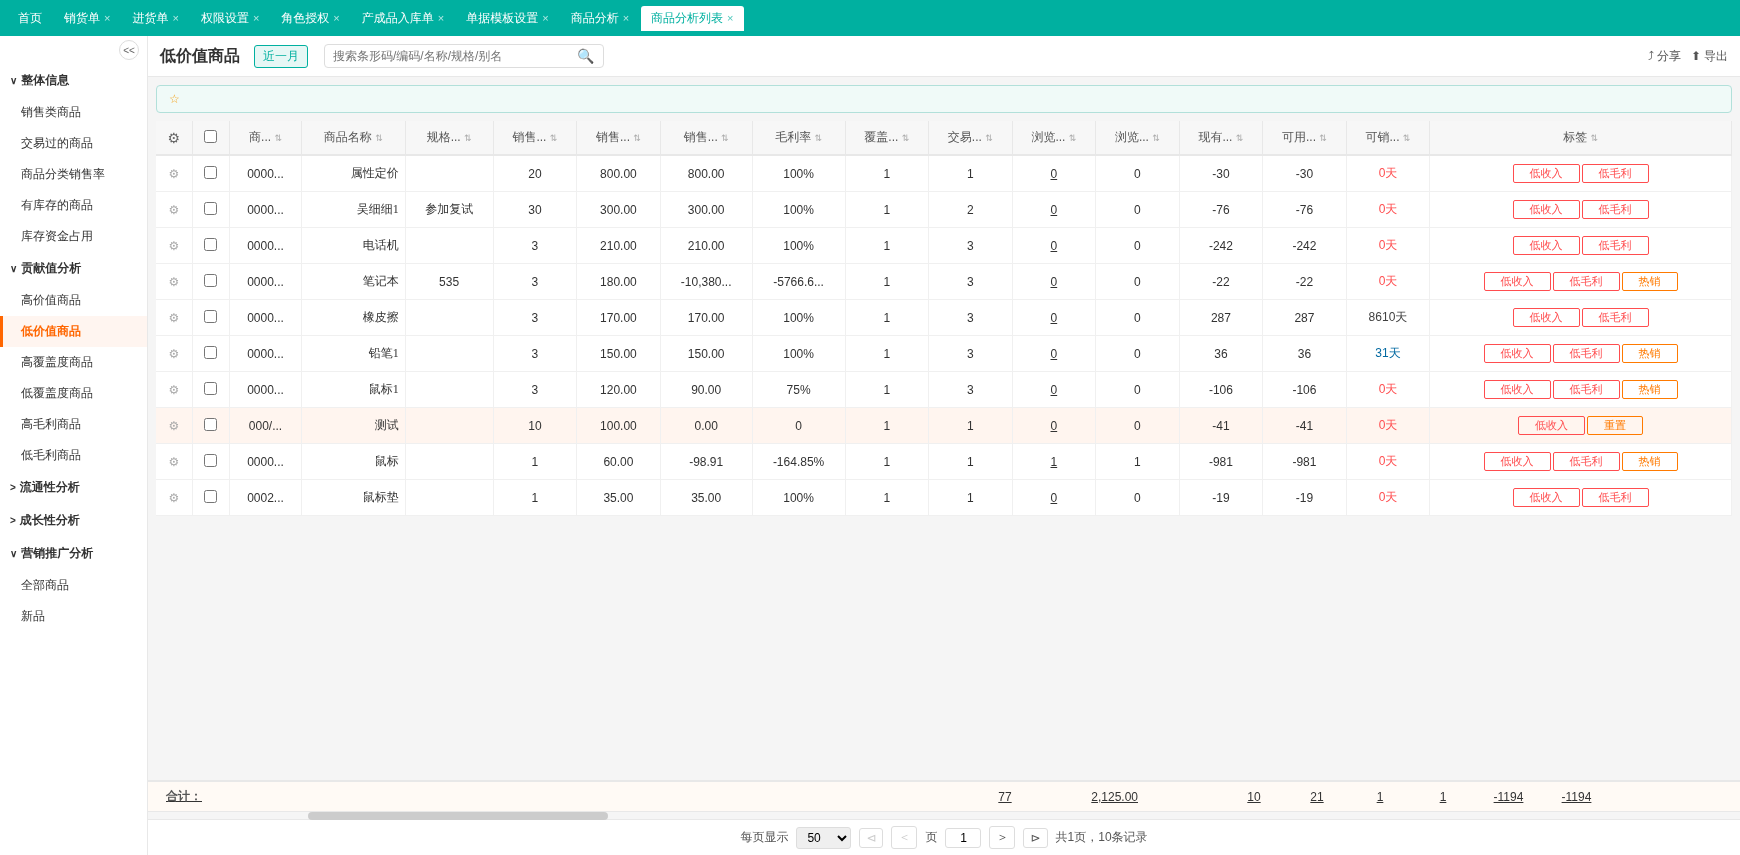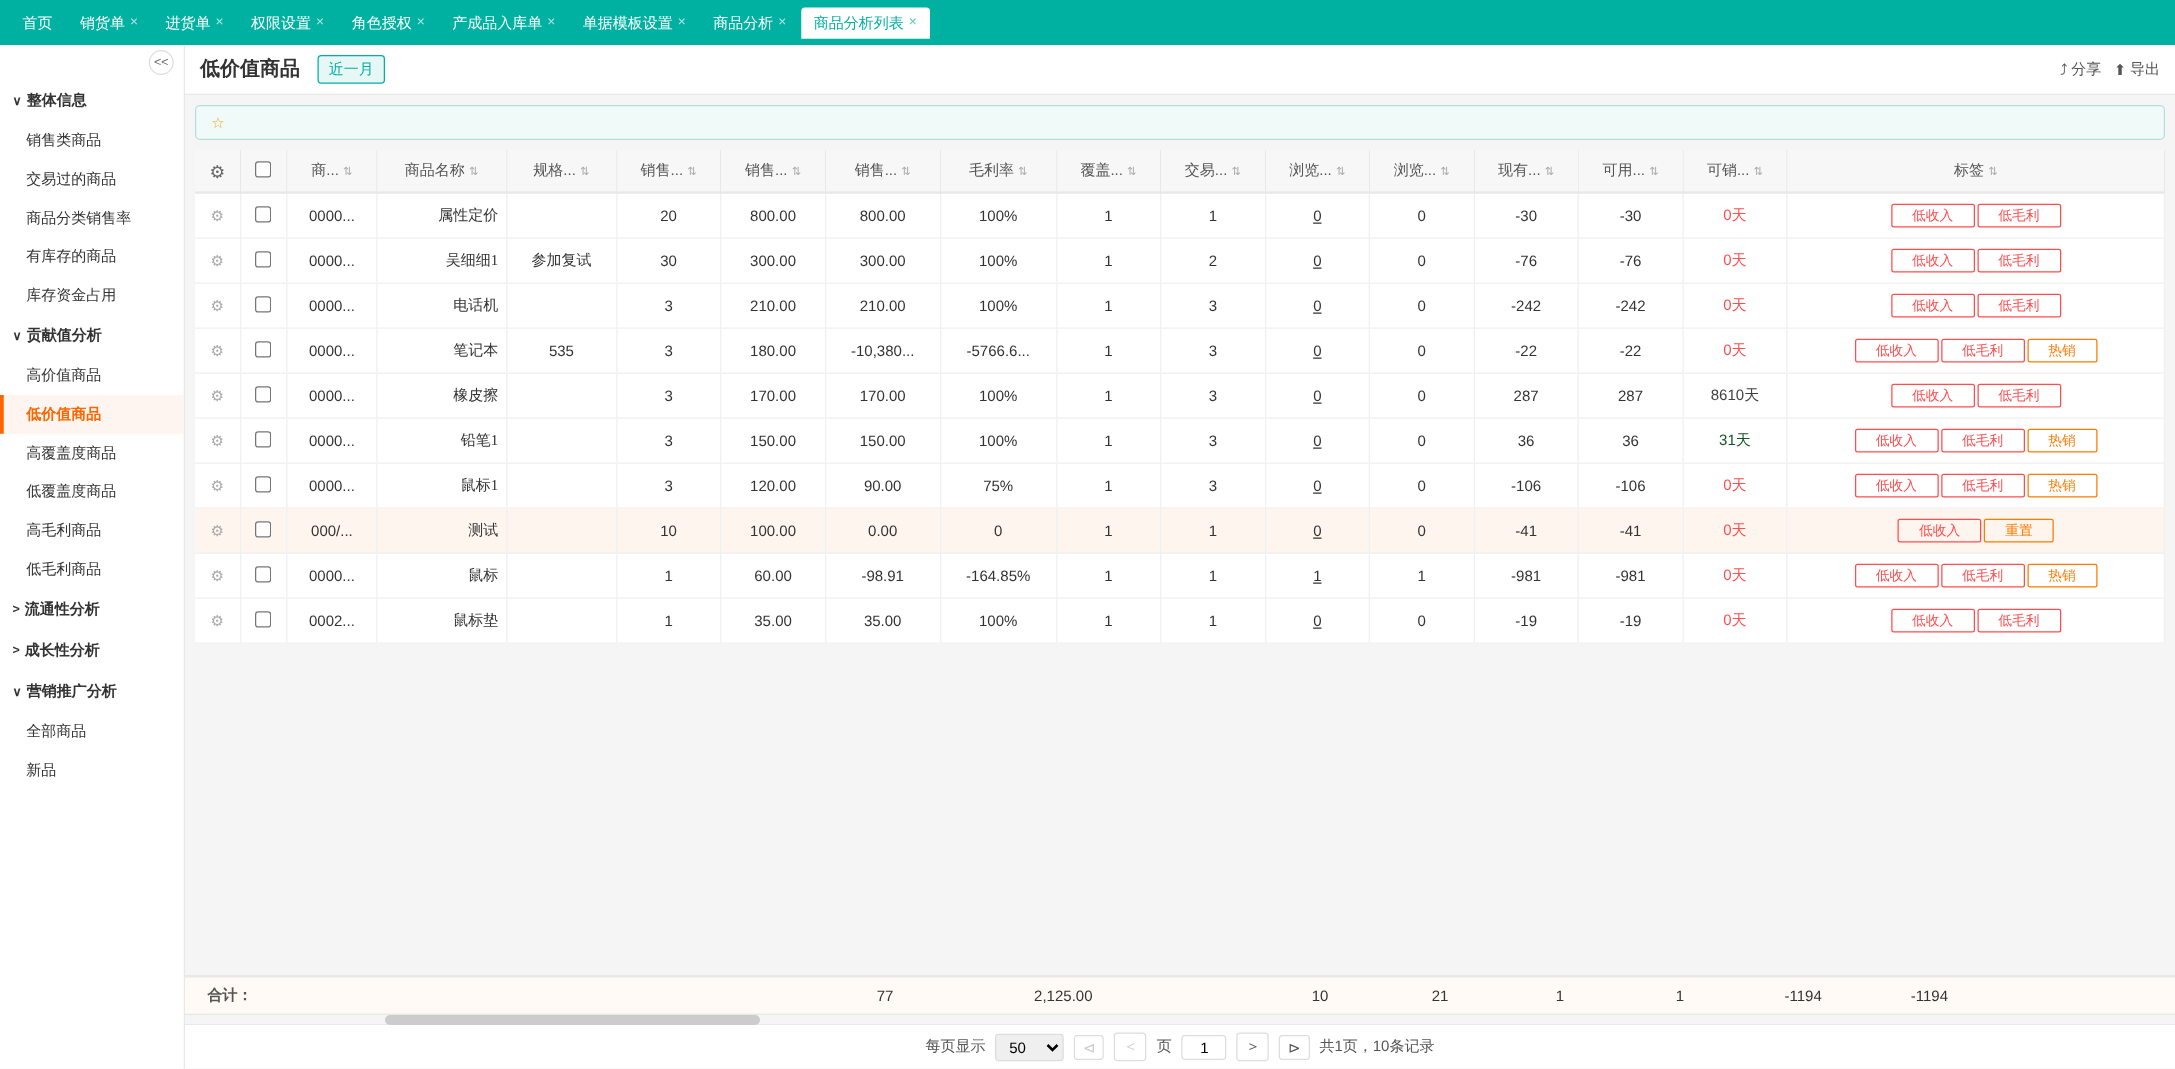--- a/index.html
+++ b/index.html
@@ -205,23 +205,24 @@
     .tag-orange { color: #ff7a00; border: 1px solid #ff7a00; }
     .underline-link { text-decoration: underline; color: #333; cursor: pointer; }
 
     
     .footer-summary {
       background: #fffaf5;
       border-top: 2px solid #e8e8e8;
       padding: 6px 8px;
       display: flex;
       align-items: center;
-      gap: 36px;
+      gap: 3px;
       font-size: 12px;
       color: #333;
+      text-decoration: underline;
     }
     .summary-label { font-weight: bold; color: #555; padding-left: 10px; }
 
     
     .pagination-bar {
       background: #fff;
       border-top: 1px solid #e8e8e8;
       padding: 6px 12px;
       display: flex;
       align-items: center;
@@ -365,20 +366,24 @@
       <div class="sidebar-item">全部商品</div>
       <div class="sidebar-item">新品</div>
     </div>
   </div>
 
   <div class="content-area">
 
     <div class="content-header">
       <span class="page-title-text">低价值商品</span>
       <span class="time-badge">近一月</span>
+      <div class="search-box">
+        <input type="text" placeholder="搜索条形码/编码/名称/规格/别名" style="">
+        <span class="search-icon-btn">🔍</span>
+      </div>
       <div class="header-actions">
         <div class="header-btn">
           <span>⤴</span>
           <span>分享</span>
         </div>
         <div class="header-btn">
           <span>⬆</span>
           <span>导出</span>
         </div>
       </div>
@@ -517,21 +522,21 @@
       <td>3</td>
       <td>150.00</td>
       <td>150.00</td>
       <td>100%</td>
       <td>1</td>
       <td>3</td>
       <td><span class="underline-link">0</span></td>
       <td>0</td>
       <td>36</td>
       <td>36</td>
-      <td style="color:#14532d">31天</td>
+      <td style="color:#0369a1">31天</td>
       <td><span class="tag tag-red">低收入</span><span class="tag tag-red">低毛利</span><span class="tag tag-orange">热销</span></td>
     </tr>
             <tr>
       <td style="text-align:center;"><span style="color:#aaa;cursor:pointer;">⚙</span></td>
       <td style="text-align:center;"><input type="checkbox" style=""></td>
       <td>0000...</td>
       <td class="text-left">鼠标1</td>
       <td></td>
       <td>3</td>
       <td>120.00</td>

